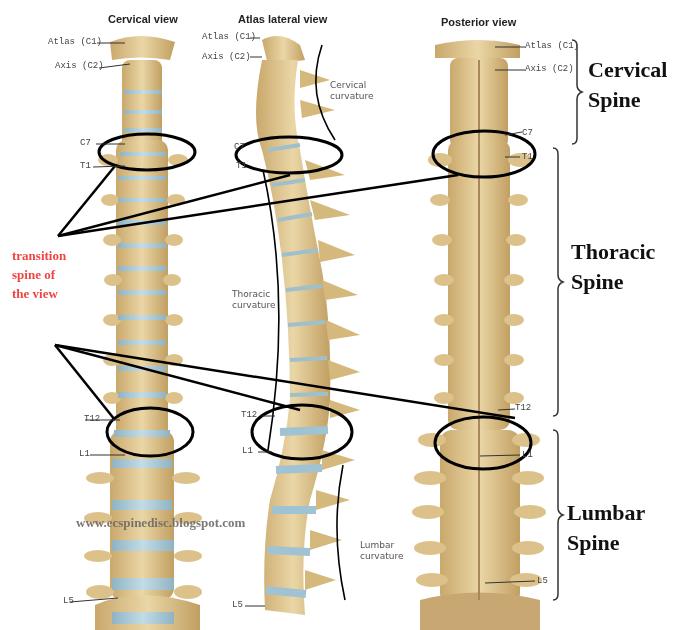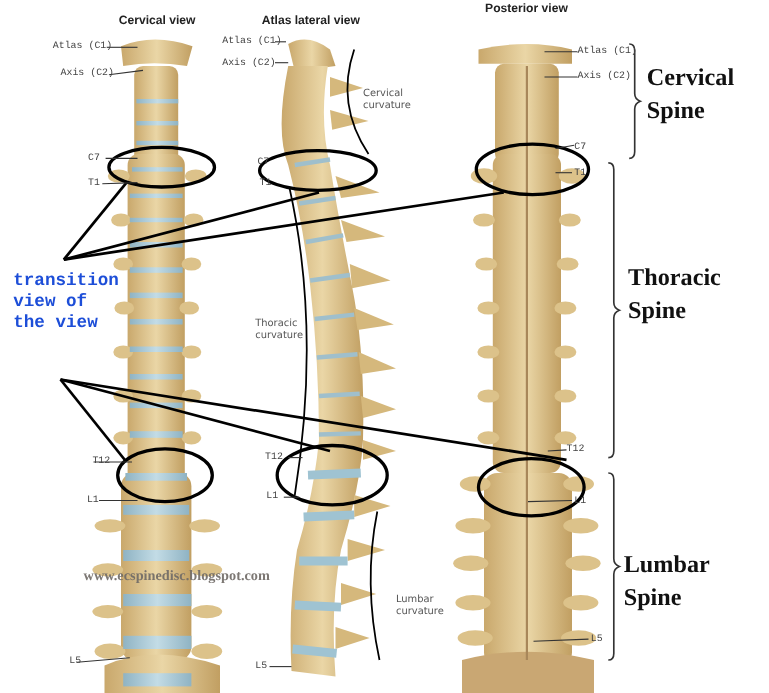--- a/index.html
+++ b/index.html
@@ -1,21 +1,21 @@
 <!DOCTYPE html>
 <html><head>
 <meta charset="utf-8">
 <style>
   html, body { margin: 0; padding: 0; background: #ffffff; }
   body { width: 699px; height: 630px; position: relative; overflow: hidden; font-family: "Liberation Sans", sans-serif; }
   .view-title { position: absolute; font-family: "Liberation Sans", sans-serif; font-weight: bold; font-size: 11px; color: #222; white-space: nowrap; }
   .vlabel { position: absolute; font-family: Liberation Mono, monospace; font-size: 9px; color: #444; white-space: nowrap; }
   .curv { position: absolute; font-family: "DejaVu Sans", sans-serif; font-size: 9px; color: #555; line-height: 11px; }
   .region { position: absolute; font-family: "Liberation Serif", serif; font-weight: bold; color: #111; font-size: 22px; line-height: 30px; }
-  .trans { position: absolute; font-family: Liberation Mono, monospace; font-weight: bold; color: #1d4ed8; font-size: 16px; line-height: 19px; }
+  .trans { position: absolute; font-family: Liberation Serif, serif; font-weight: bold; color: #ef4444; font-size: 13px; line-height: 19px; }
   .watermark { position: absolute; font-family: "Liberation Serif", serif; font-weight: bold; font-size: 13px; color: #6f6a66; opacity: 0.9; white-space: nowrap; margin-top: 30px; }
   svg.art { position: absolute; left: 0; top: 0; }
 </style>
 </head>
 <body>
 
 <svg class="art" width="699" height="630" viewBox="0 0 699 630">
   <defs>
     <linearGradient id="boneG" x1="0" x2="1" y1="0" y2="0">
       <stop offset="0" stop-color="#c9a86c"></stop>
@@ -205,21 +205,21 @@
     <line x1="505" y1="135" x2="522" y2="132"></line>
       <line x1="505" y1="157" x2="520" y2="157"></line>
     <line x1="498" y1="410" x2="515" y2="409"></line>
       <line x1="480" y1="456" x2="520" y2="455"></line>
     <line x1="485" y1="583" x2="535" y2="581"></line>
   </g>
 </svg>
 
 <div class="view-title" style="left:108px; top:13px;">Cervical view</div>
 <div class="view-title" style="left:238px; top:13px;">Atlas lateral view</div>
-<div class="view-title" style="left:441px; top:2px;">Posterior view</div>
+<div class="view-title" style="left:441px; top:16px;">Posterior view</div>
 
 <div class="vlabel" style="left:48px; top:37px;">Atlas (C1)</div>
 <div class="vlabel" style="left:55px; top:61px;">Axis (C2)</div>
 <div class="vlabel" style="left:80px; top:138px;">C7</div>
 <div class="vlabel" style="left:80px; top:161px;">T1</div>
 <div class="vlabel" style="left:84px; top:414px;">T12</div>
 <div class="vlabel" style="left:79px; top:449px;">L1</div>
 <div class="vlabel" style="left:63px; top:596px;">L5</div>
 
 <div class="vlabel" style="left:202px; top:32px;">Atlas (C1)</div>
@@ -259,17 +259,17 @@
   <div>Thoracic</div>
   <div>Spine</div>
 </div>
 <div class="region" style="left:567px; top:498px;">
   <div>Lumbar</div>
   <div>Spine</div>
 </div>
 
 <div class="trans" style="left:12px; top:246px;">
   <div>transition</div>
-  <div>view of</div>
+  <div>spine of</div>
   <div>the view</div>
 </div>
 
 <div class="watermark" style="left:76px; top:485px;">www.ecspinedisc.blogspot.com</div>
 
 </body></html>

